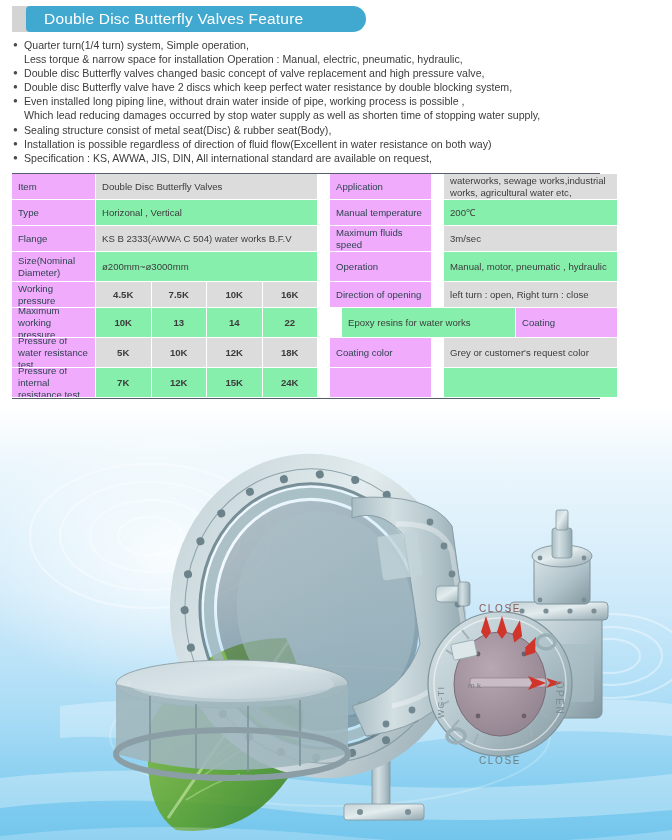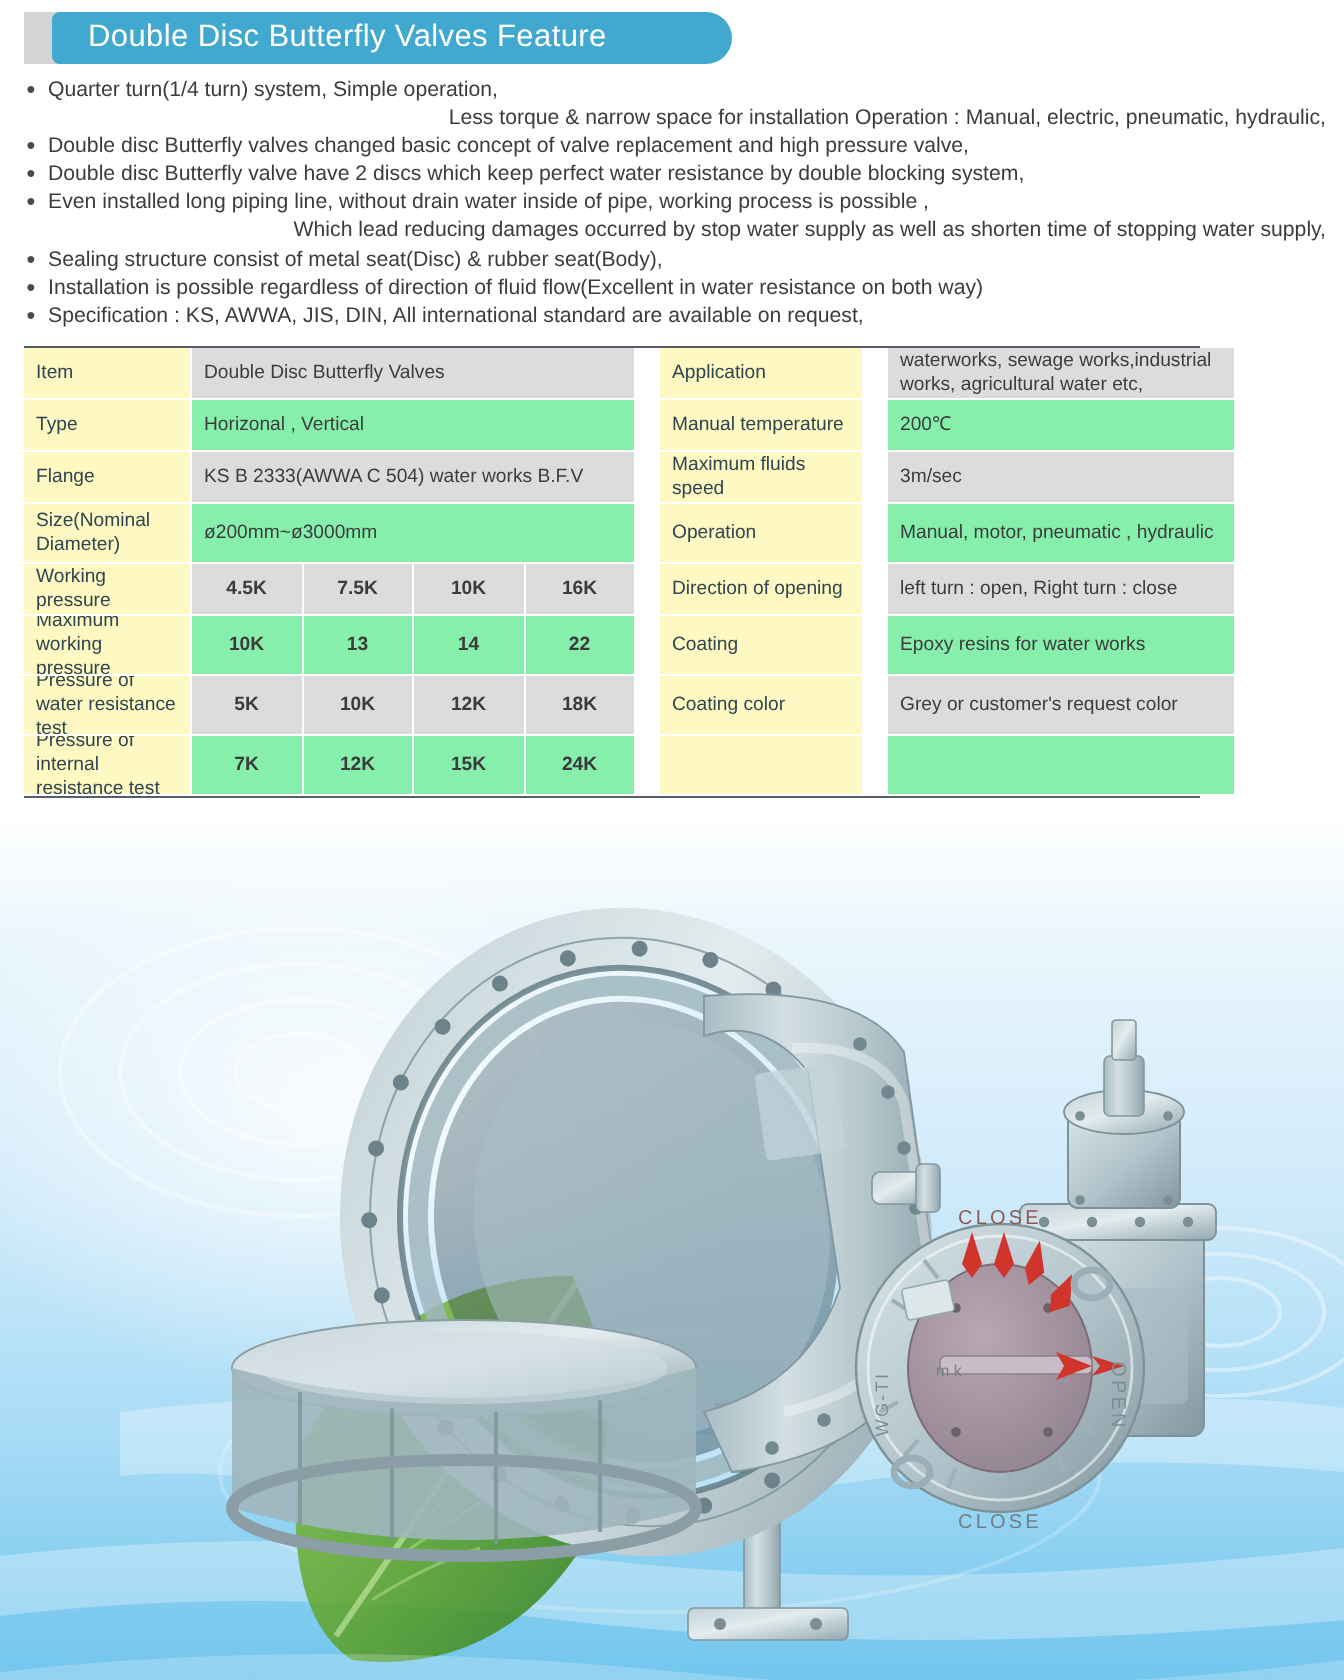--- a/index.html
+++ b/index.html
@@ -69,21 +69,20 @@
     color: #4a4a4a;
     text-align: left;
   }
   .feat-text { flex: 1 1 auto; }
   .feat-cont {
     padding-left: 11px;
     font-size: 10.6px;
     line-height: 14.1px;
     color: #3c3c3c;
     white-space: nowrap;
-    text-align: right;
   }
 
   
   .spec-table {
     position: absolute;
     left: 12px; top: 173px;
     width: 588px;
     border-top: 1.6px solid #565d6b;
     border-bottom: 1.6px solid #565d6b;
   }
@@ -98,21 +97,21 @@
     color: #3c3c3c;
     padding: 3px 6px;
     display: flex;
     flex-direction: column;
     justify-content: center;
     border-right: 1px solid #ffffff;
     border-bottom: 1px solid #ffffff;
     overflow: hidden;
   }
   .lbl {
-    background: #fef9c3;
+    background: #f0abfc;
     color: #2f4550;
   }
   .val-grey { background: #dcdcdc; }
   .val-white { background: #86efac; }
   .c-lbl-left  { width: 84px;  flex: 0 0 84px; }
   .c-val-left  { width: 222px; flex: 0 0 222px; }
   .c-p         { width: 55.5px; flex: 0 0 55.5px; text-align: center; align-items: center; font-weight: bold; }
   .c-gap       { width: 6px;  flex: 0 0 6px; background: #ffffff; border: 0; }
   .c-lbl-right { width: 102px; flex: 0 0 102px; }
   .c-val-right { width: 174px; flex: 0 0 174px; margin-left: 12px; }
@@ -241,22 +240,22 @@
     <div class="cell val-grey c-val-right">left turn : open, Right turn : close</div>
   </div>
 
   <div class="spec-row h-lg">
     <div class="cell lbl c-lbl-left">Maximum working pressure</div>
     <div class="cell val-white c-p">10K</div>
     <div class="cell val-white c-p">13</div>
     <div class="cell val-white c-p">14</div>
     <div class="cell val-white c-p">22</div>
     <div class="cell c-gap"></div>
+    <div class="cell val-white c-val-right">Epoxy resins for water works</div>
     <div class="cell lbl c-lbl-right">Coating</div>
-    <div class="cell val-white c-val-right">Epoxy resins for water works</div>
   </div>
 
   <div class="spec-row h-lg">
     <div class="cell lbl c-lbl-left">Pressure of water resistance test</div>
     <div class="cell val-grey c-p">5K</div>
     <div class="cell val-grey c-p">10K</div>
     <div class="cell val-grey c-p">12K</div>
     <div class="cell val-grey c-p">18K</div>
     <div class="cell c-gap"></div>
     <div class="cell lbl c-lbl-right">Coating color</div>

